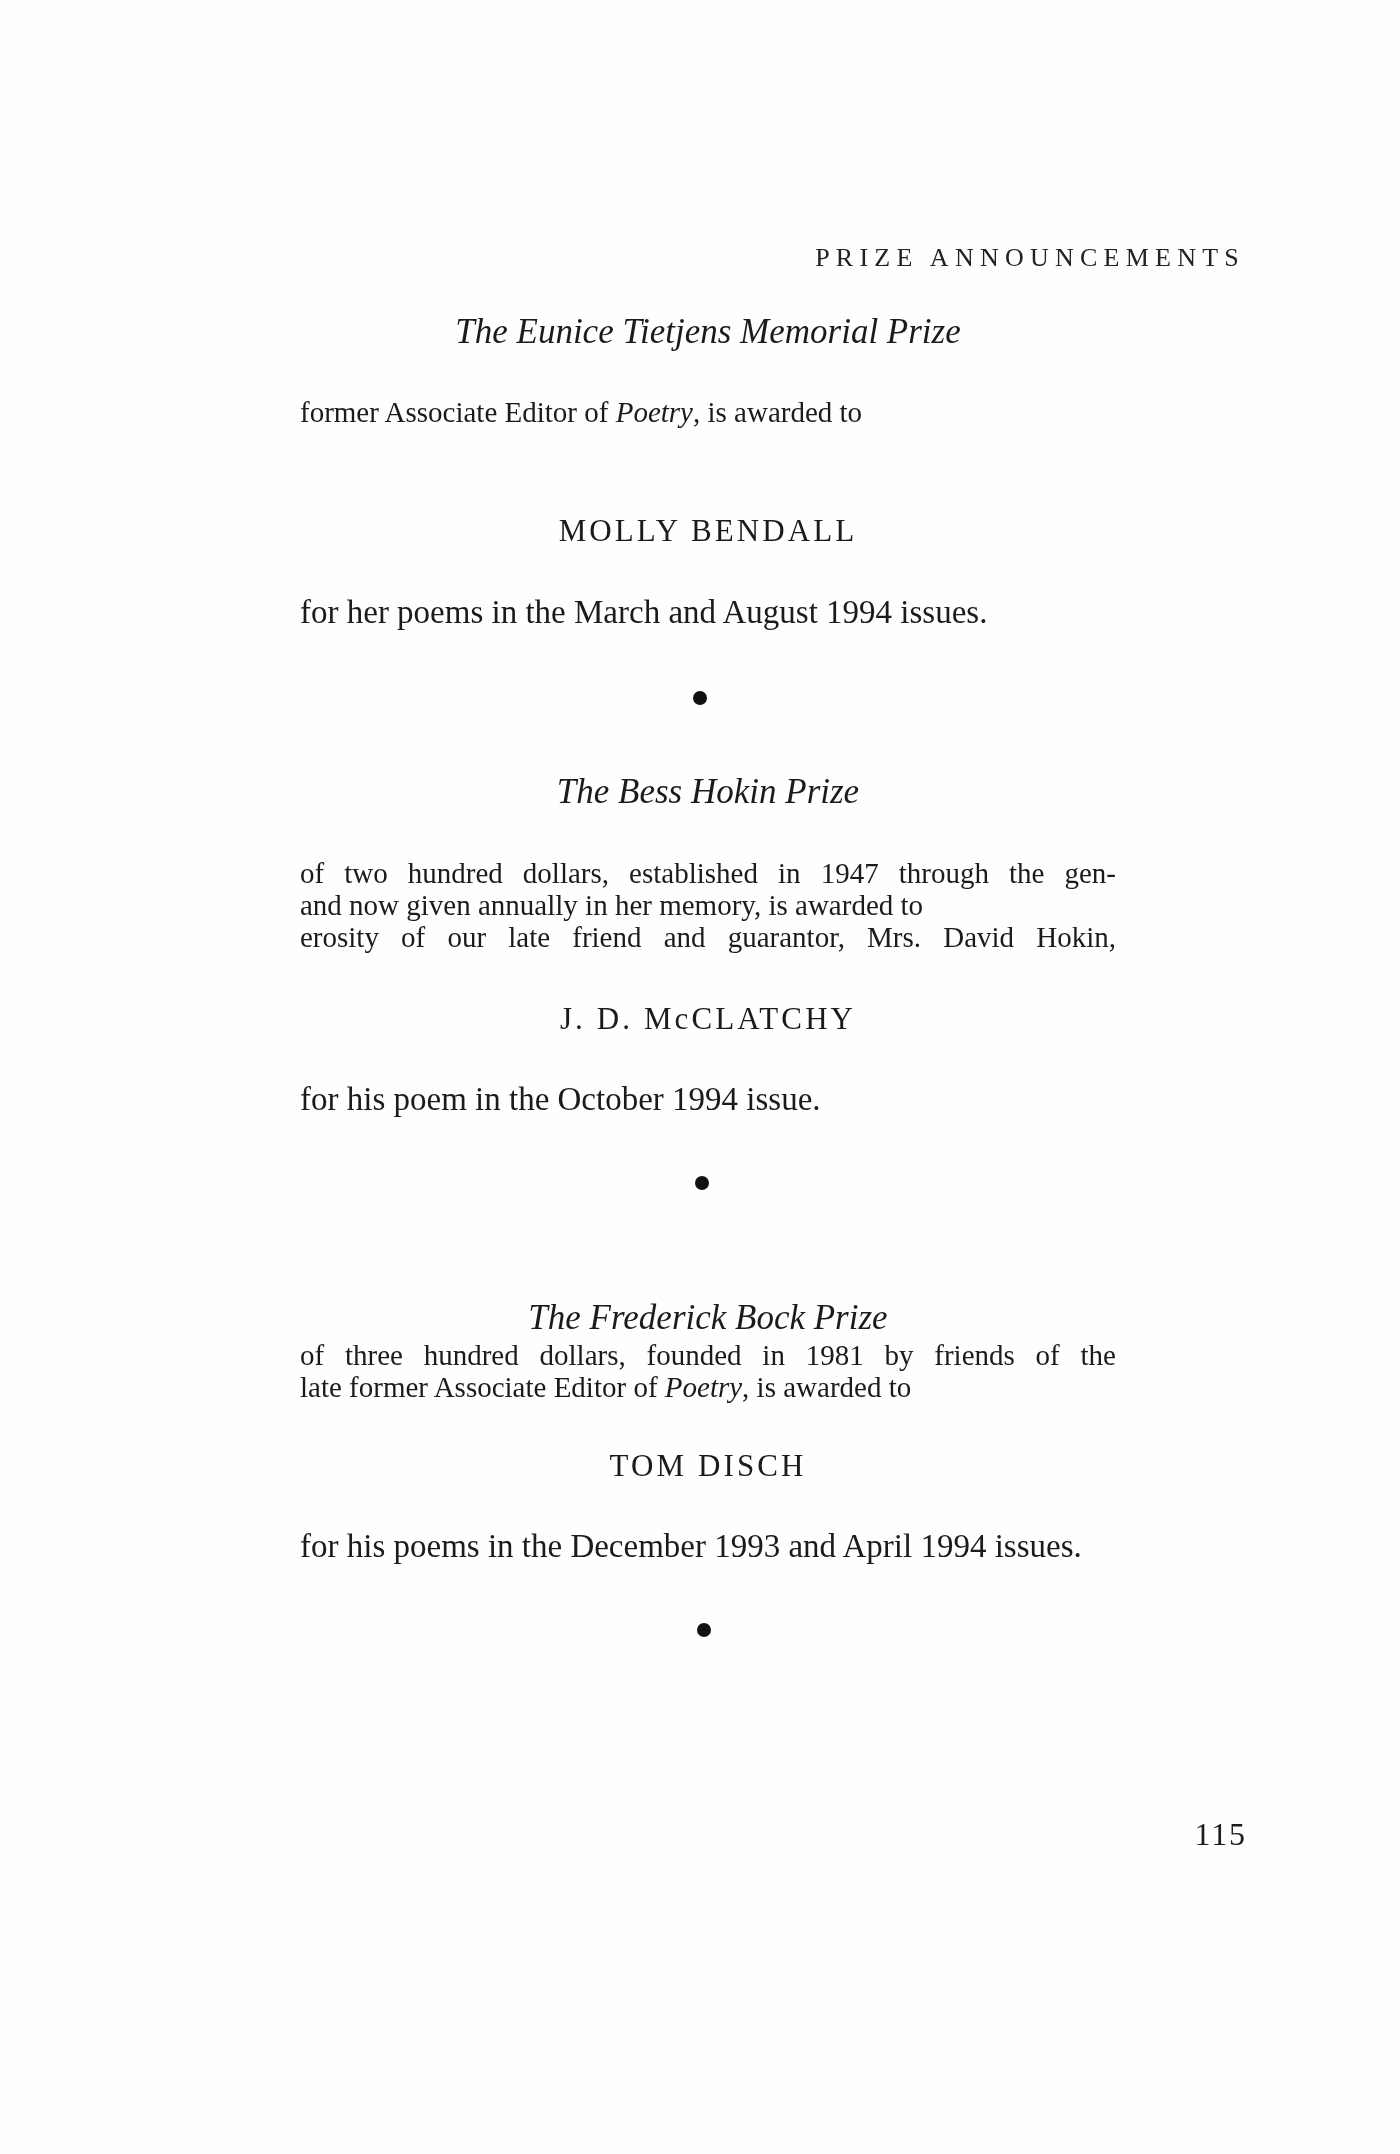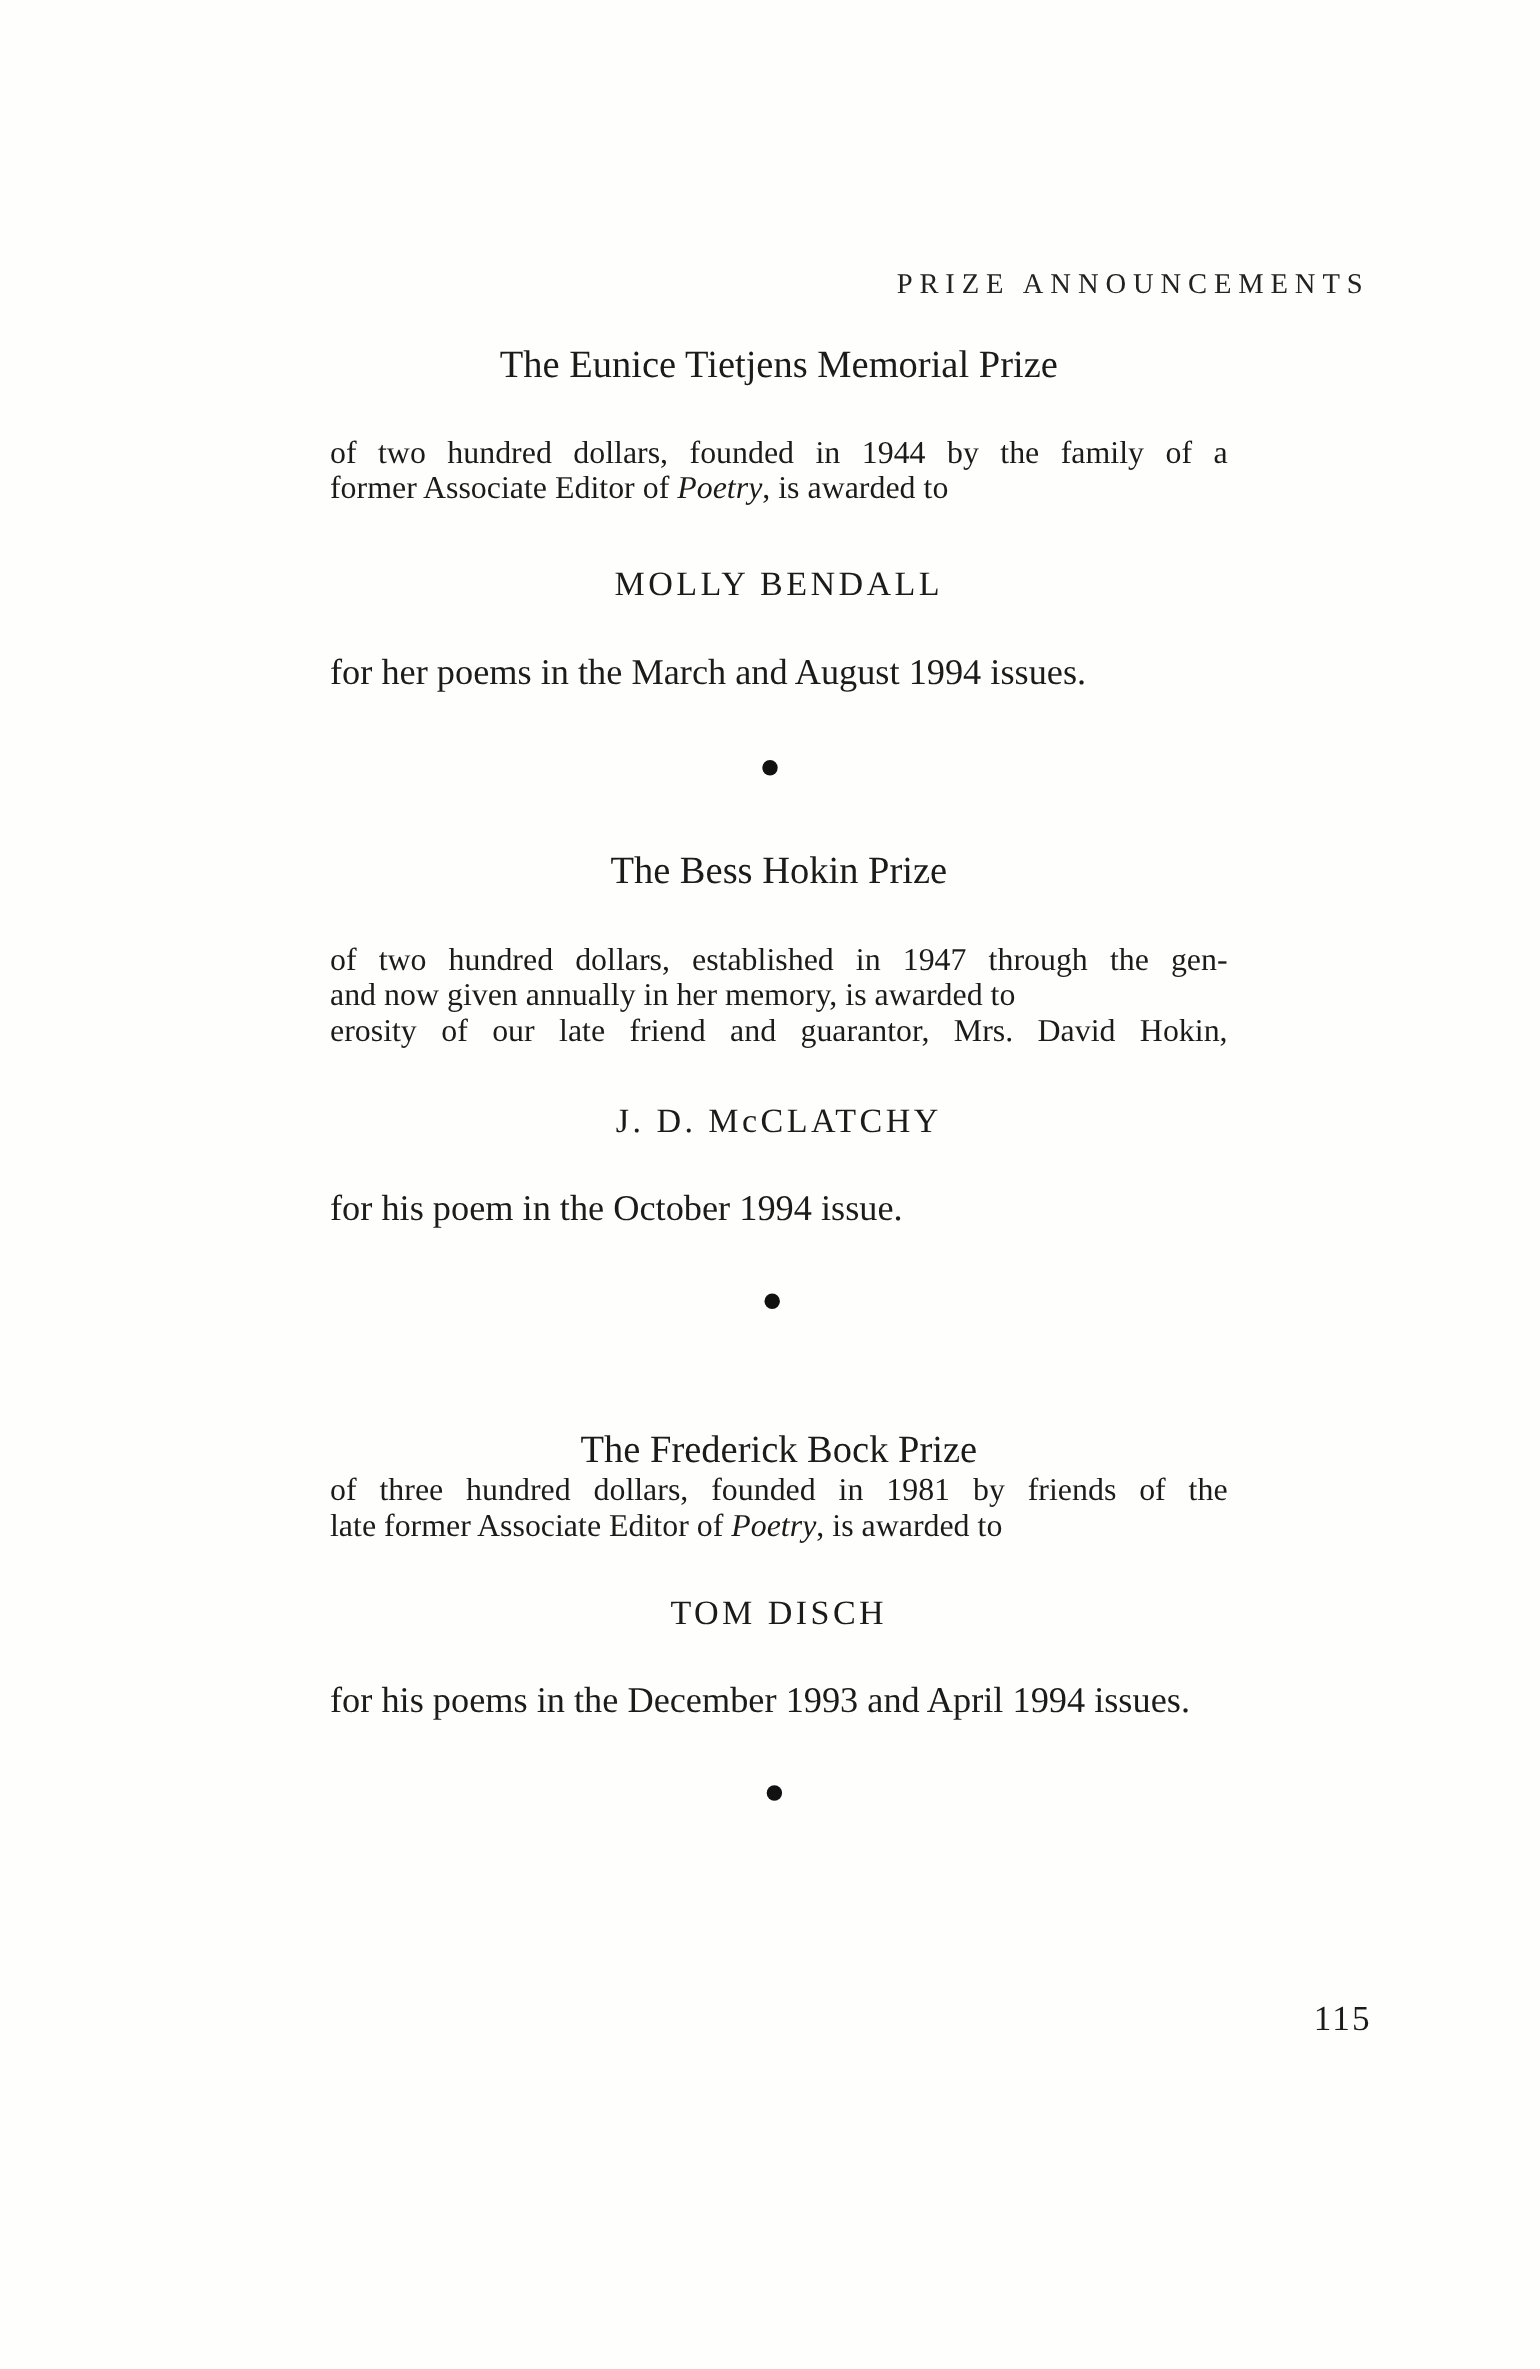--- a/index.html
+++ b/index.html
@@ -24,20 +24,21 @@
     font-size: 26px;
     letter-spacing: 0.24em;
     color: #222;
     white-space: nowrap;
   }
   .prize-title {
     position: absolute;
     left: 300px;
     width: 816px;
     text-align: center;
+    font-style: italic;
     font-size: 35px;
     white-space: nowrap;
   }
   .body-para {
     position: absolute;
     left: 300px;
     width: 816px;
     font-size: 29px;
     line-height: 32px;
   }
@@ -85,21 +86,20 @@
 </head>
 <body>
 
 <div class="sheet">
 
   <div class="running-head">PRIZE ANNOUNCEMENTS</div>
 
   <div class="prize-title" style="top:312px">The Eunice Tietjens Memorial Prize</div>
 
   <div class="body-para" style="top:396px">
-    <div class="body-line"><span>of two hundred dollars, founded in 1944 by the family of a</span></div>
     <div class="body-line last"><span>former Associate Editor of </span><span class="it">Poetry</span><span>, is awarded to</span></div>
   </div>
 
   <div class="recipient" style="top:515px">MOLLY BENDALL</div>
 
   <div class="citation" style="top:596px">for her poems in the March and August 1994 issues.</div>
 
   <div class="divider-dot" style="left:693px; top:691px"></div>
 
   <div class="prize-title" style="top:772px">The Bess Hokin Prize</div>

